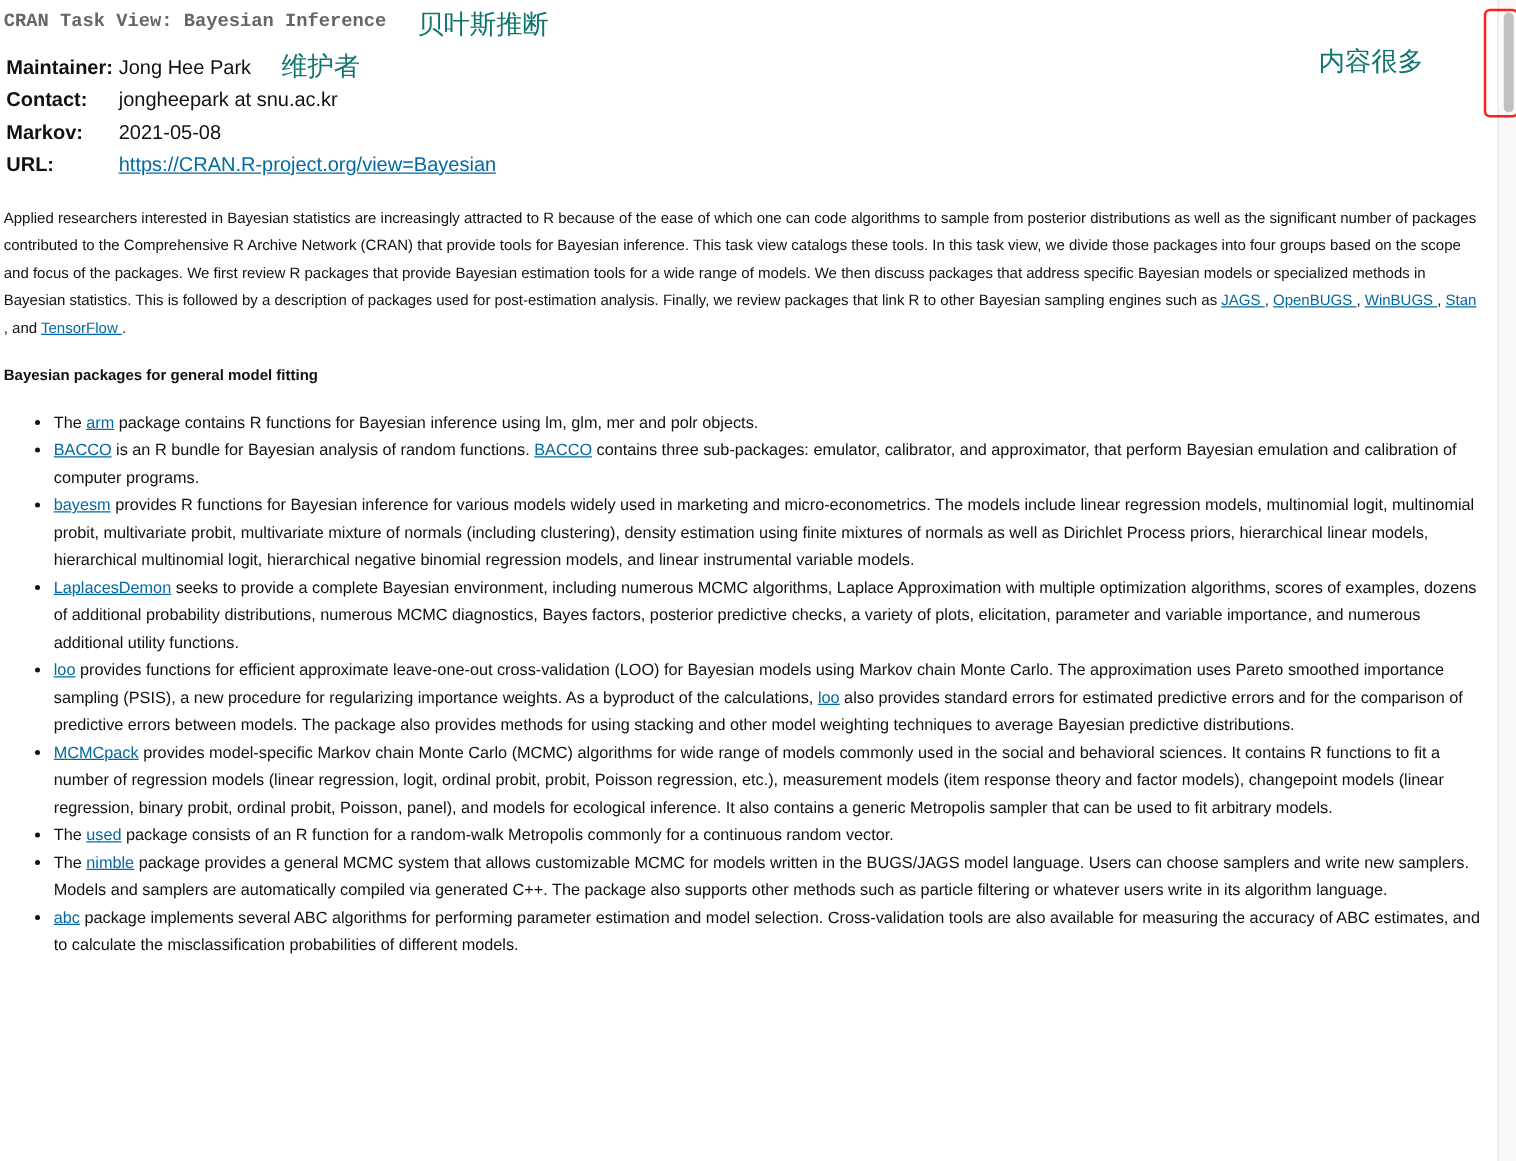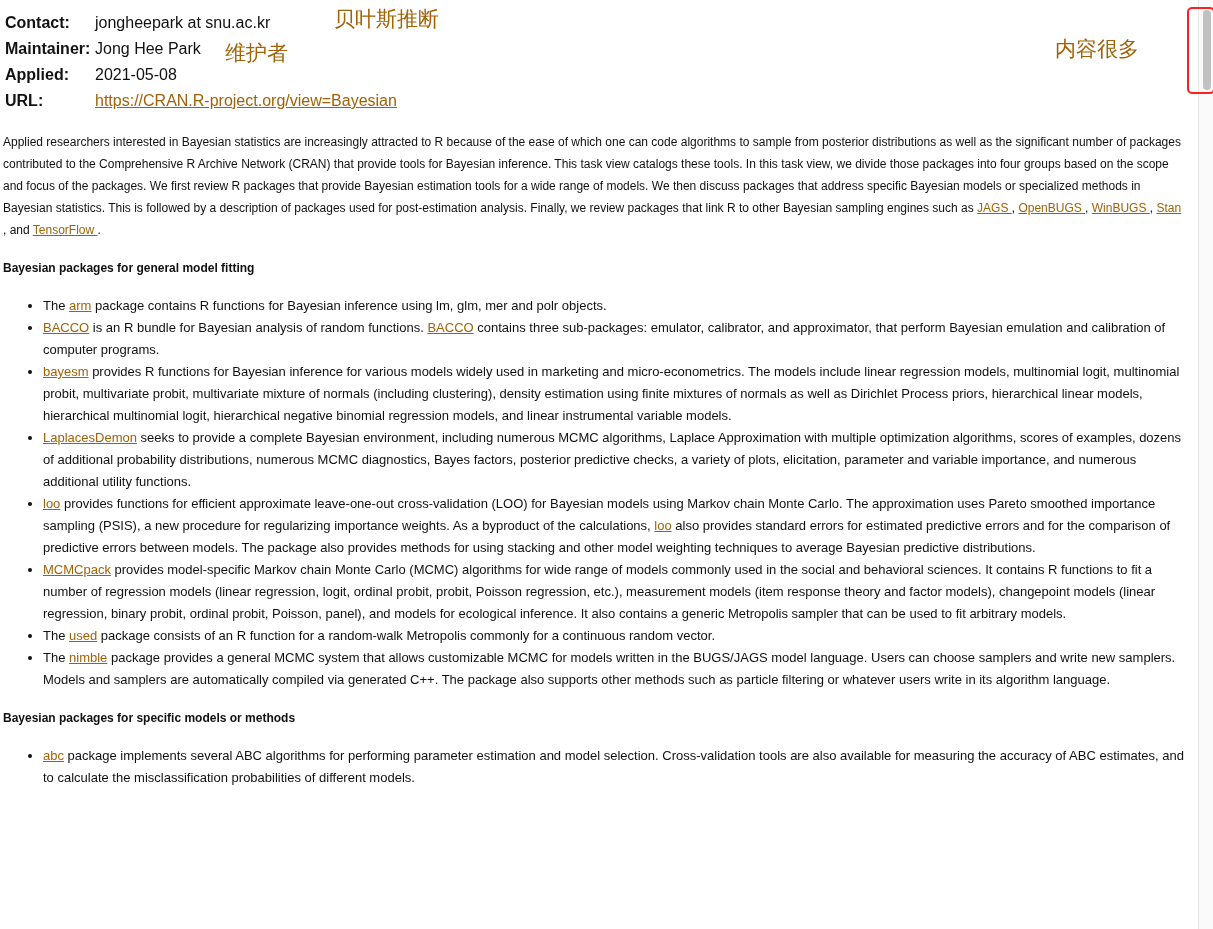--- a/index.html
+++ b/index.html
@@ -5,50 +5,51 @@
   html, body { margin: 0; padding: 0; background: #ffffff; }
   body {
     width: 1213px; height: 929px; overflow: hidden; position: relative;
     font-family: "Liberation Sans", sans-serif; font-size: 16px; color: #111111;
   }
   .page { position: absolute; left: 0; top: 0; width: 1196px; padding: 0 0 0 3px; box-sizing: border-box; }
   h2.title {
     font-family: "Liberation Mono", monospace; font-size: 15px; font-weight: bold; color: #666666;
     margin: 0; padding-top: 10px; height: 22px; line-height: 16px; display: inline-block;
   }
-  .anno { color: #a16207; font-family: "DejaVu Sans", sans-serif; position: absolute; font-size: 21px; line-height: 24px; }
+  .anno { color: #0f766e; font-family: "DejaVu Sans", sans-serif; position: absolute; font-size: 21px; line-height: 24px; }
   table.meta { border-collapse: collapse; margin-top: 10px; margin-left: 0px; }
   table.meta td { padding: 0 2px 0 2px; height: 26px; font-size: 16px; vertical-align: middle; }
   table.meta td.k { font-weight: bold; width: 86px; }
-  a { color: #a16207; }
+  a { color: #0369a1; }
   p.intro { margin: 17px 0 0 0; line-height: 22px; font-size: 12px; width: 1180px; }
   h3 { font-size: 12px; font-weight: bold; margin: 16px 0 16px 0; line-height: 22px; }
   ul.pkgs { margin: 0; padding-left: 40px; width: 1150px; }
   ul.pkgs li { line-height: 22px; font-size: 13px; }
   .scroll-track { position: absolute; left: 1198px; top: 0; width: 15px; height: 929px; background: #fafafa; border-left: 1px solid #e8e8e8; }
   .scroll-thumb { position: absolute; left: 1203px; top: 10px; width: 8px; height: 80px; border-radius: 4px; background: #c1c1c1; }
   .scroll-hl { position: absolute; left: 1187px; top: 7px; width: 28px; height: 87px; border: 2px solid #ff1f1f; border-radius: 5px; box-sizing: border-box; }
 </style>
 </head>
 <body>
 
 <div class="page">
+  <h2 class="title">CRAN Task View: Bayesian Inference</h2>
 
   <table class="meta">
     <tbody>
         <tr>
+      <td class="k">Maintainer:</td>
+      <td>Jong Hee Park</td>
+    </tr>
+    <tr>
       <td class="k">Contact:</td>
       <td>jongheepark at snu.ac.kr</td>
     </tr>
     <tr>
-      <td class="k">Maintainer:</td>
-      <td>Jong Hee Park</td>
-    </tr>
-    <tr>
-      <td class="k">Applied:</td>
+      <td class="k">Markov:</td>
       <td>2021-05-08</td>
     </tr>
     <tr>
       <td class="k">URL:</td>
       <td><a href="#">https://CRAN.R-project.org/view=Bayesian</a></td>
     </tr>
   </tbody>
     </table>
 
   <p class="intro"><span>Applied researchers interested in Bayesian statistics are increasingly attracted to R because of the ease of which one can code algorithms to sample from posterior distributions as well as the significant number of packages contributed to the Comprehensive R Archive Network (CRAN) that provide tools for Bayesian inference. This task view catalogs these tools. In this task view, we divide those packages into four groups based on the scope and focus of the packages. We first review R packages that provide Bayesian estimation tools for a wide range of models. We then discuss packages that address specific Bayesian models or specialized methods in Bayesian statistics. This is followed by a description of packages used for post-estimation analysis. Finally, we review packages that link R to other Bayesian sampling engines such as </span><a href="#">JAGS </a><span>, </span><a href="#">OpenBUGS </a><span>, </span><a href="#">WinBUGS </a><span>, </span><a href="#">Stan </a><span>, and </span><a href="#">TensorFlow </a><span>.</span></p>
@@ -58,21 +59,20 @@
     <li><span>The </span><a href="#">arm</a><span> package contains R functions for Bayesian inference using lm, glm, mer and polr objects.</span></li>
     <li><a href="#">BACCO</a><span> is an R bundle for Bayesian analysis of random functions. </span><a href="#">BACCO</a><span> contains three sub-packages: emulator, calibrator, and approximator, that perform Bayesian emulation and calibration of computer programs.</span></li>
     <li><a href="#">bayesm</a><span> provides R functions for Bayesian inference for various models widely used in marketing and micro-econometrics. The models include linear regression models, multinomial logit, multinomial probit, multivariate probit, multivariate mixture of normals (including clustering), density estimation using finite mixtures of normals as well as Dirichlet Process priors, hierarchical linear models, hierarchical multinomial logit, hierarchical negative binomial regression models, and linear instrumental variable models.</span></li>
     <li><a href="#">LaplacesDemon</a><span> seeks to provide a complete Bayesian environment, including numerous MCMC algorithms, Laplace Approximation with multiple optimization algorithms, scores of examples, dozens of additional probability distributions, numerous MCMC diagnostics, Bayes factors, posterior predictive checks, a variety of plots, elicitation, parameter and variable importance, and numerous additional utility functions.</span></li>
     <li><a href="#">loo</a><span> provides functions for efficient approximate leave-one-out cross-validation (LOO) for Bayesian models using Markov chain Monte Carlo. The approximation uses Pareto smoothed importance sampling (PSIS), a new procedure for regularizing importance weights. As a byproduct of the calculations, </span><a href="#">loo</a><span> also provides standard errors for estimated predictive errors and for the comparison of predictive errors between models. The package also provides methods for using stacking and other model weighting techniques to average Bayesian predictive distributions.</span></li>
     <li><a href="#">MCMCpack</a><span> provides model-specific Markov chain Monte Carlo (MCMC) algorithms for wide range of models commonly used in the social and behavioral sciences. It contains R functions to fit a number of regression models (linear regression, logit, ordinal probit, probit, Poisson regression, etc.), measurement models (item response theory and factor models), changepoint models (linear regression, binary probit, ordinal probit, Poisson, panel), and models for ecological inference. It also contains a generic Metropolis sampler that can be used to fit arbitrary models.</span></li>
     <li><span>The </span><a href="#">used</a><span> package consists of an R function for a random-walk Metropolis commonly for a continuous random vector.</span></li>
     <li><span>The </span><a href="#">nimble</a><span> package provides a general MCMC system that allows customizable MCMC for models written in the BUGS/JAGS model language. Users can choose samplers and write new samplers. Models and samplers are automatically compiled via generated C++. The package also supports other methods such as particle filtering or whatever users write in its algorithm language.</span></li>
   </ul>
 
-  <h3>Bayesian packages for specific models or methods</h3>
   <ul class="pkgs">
     <li><a href="#">abc</a><span> package implements several ABC algorithms for performing parameter estimation and model selection. Cross-validation tools are also available for measuring the accuracy of ABC estimates, and to calculate the misclassification probabilities of different models.</span></li>
   </ul>
 </div>
 
 <div class="anno" style="left:334px; top:7px;">贝叶斯推断</div>
 <div class="anno" style="left:225px; top:41px;">维护者</div>
 <div class="anno" style="left:1055px; top:37px;">内容很多</div>
 
 <div class="scroll-track"></div>

